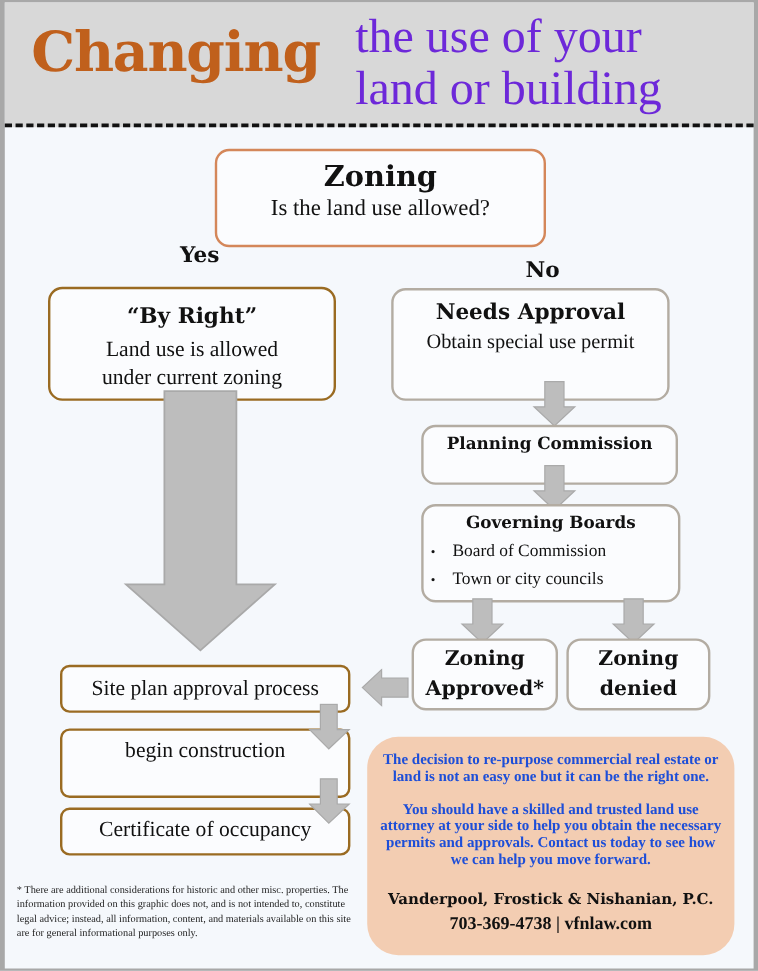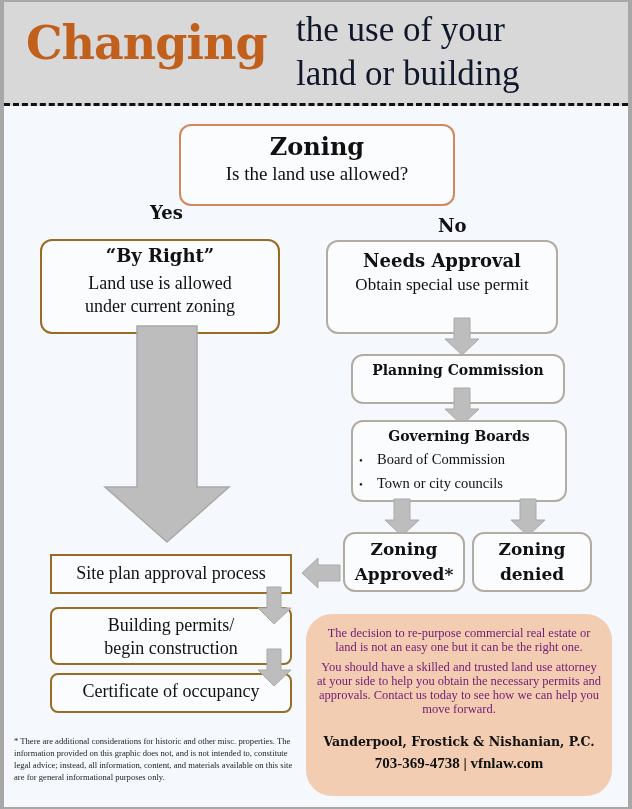--- a/index.html
+++ b/index.html
@@ -19,42 +19,42 @@
       padding-left: 32px;
     }
     .title-main {
       position: absolute; left: 22px; top: 14px;
       font-family: "DejaVu Serif", serif; font-weight: bold;
       font-size: 46px; color: #c0601c; letter-spacing: -1px;
     }
     .title-sub {
       position: absolute; left: 292px; top: 6px;
       font-family: "Liberation Serif", serif;
-      font-size: 35px; line-height: 44px; color: #0f172a;
+      font-size: 40px; line-height: 44px; color: #6d28d9;
     }
     .dashes {
       position: absolute; left: 0; top: 101px; width: 624px; height: 0;
       border-top: 3px dashed #111;
     }
     .box {
       position: absolute; background: #fbfcfe; border-radius: 12px;
       text-align: center;
     }
     .b-orange { border: 2px solid #d4875a; }
     .b-brown { border: 2px solid #9a6b22; }
     .b-gray { border: 2px solid #b3aca2; }
     .h-bold { font-family: "DejaVu Serif", serif; font-weight: bold; }
     .txt { font-family: "Liberation Serif", serif; }
 
     .zoning-title { font-size: 24px; margin-top: 6px; }
     .zoning-sub { font-size: 19px; margin-top: 2px; }
 
     .branch-label { position: absolute; font-size: 18px; font-weight: bold; font-family: "DejaVu Serif", serif; }
 
-    .byright-title { font-size: 18px; margin-top: 4px; }
+    .byright-title { font-size: 18px; margin-top: 12px; }
     .byright-sub { font-size: 18px; line-height: 23px; margin-top: 6px; }
 
     .needs-title { font-size: 18px; margin-top: 8px; }
     .needs-sub { font-size: 17px; margin-top: 4px; }
 
     .small-head { font-size: 14px; }
     .gb-list { list-style: none; text-align: left; margin-left: 6px; margin-top: 4px; }
     .gb-list li { font-family: "Liberation Serif", serif; font-size: 14.5px; line-height: 23px; }
     .gb-list li .bullet { display: inline-block; width: 18px; font-size: 11px; }
 
@@ -62,22 +62,22 @@
 
     .step-txt { font-size: 18px; }
 
     .arrow { position: absolute; }
 
     .promo {
       position: absolute; left: 302px; top: 612px; width: 306px; height: 182px;
       background: #f3cdb2; border-radius: 26px; text-align: center;
       padding: 12px 10px 0 10px;
     }
-    .promo p { font-family: "Liberation Serif", serif; font-size: 12.5px; line-height: 14px; color: #701a75; }
-    .promo p + p { margin-top: 6px; }
+    .promo p { font-family: "Liberation Serif", serif; font-size: 12.5px; line-height: 14px; color: #1d4ed8; font-weight: bold; }
+    .promo p + p { margin-top: 13px; }
     .firm { font-family: "DejaVu Serif", serif; font-weight: bold; font-size: 12.5px; margin-top: 18px; }
     .contact { font-family: Liberation Serif, serif; font-weight: bold; font-size: 15px; margin-top: 6px; }
 
     .footnote {
       position: absolute; left: 10px; top: 733px; width: 290px;
       font-family: "Liberation Serif", serif; font-size: 8.6px; line-height: 12px; color: #222;
     }
   </style>
 </head>
 <body>
@@ -155,27 +155,26 @@
     <div class="h-bold result-title">
       <div>Zoning</div>
       <div>denied</div>
     </div>
   </div>
 
   <svg class="arrow" style="left:296px; top:555px;" width="42" height="32" viewBox="0 0 42 32">
     <polygon points="40,8 40,24 18,24 18,31 2,16 18,1 18,8" fill="#bdbdbd" stroke="#aaa" stroke-width="1"></polygon>
   </svg>
 
-  <div class="box b-brown" style="left:46px; top:552px; width:242px; height:40px; border-radius:0;">
+  <div class="box b-brown" style="left:46px; top:552px; width:242px; height:40px; border-radius:8px;">
     <div class="txt step-txt" style="margin-top:7px;">Site plan approval process</div>
   </div>
 
   <div class="box b-brown" style="left:46px; top:605px; width:242px; height:58px; border-radius:8px;">
     <div class="txt step-txt" style="margin-top:5px; line-height:23px;">
-      <div>Building permits/</div>
       <div>begin construction</div>
     </div>
   </div>
 
   <div class="box b-brown" style="left:46px; top:671px; width:242px; height:40px; border-radius:8px;">
     <div class="txt step-txt" style="margin-top:6px;">Certificate of occupancy</div>
   </div>
 
   <svg class="arrow" style="left:253px; top:584px;" width="36" height="40" viewBox="0 0 36 40">
     <polygon points="10,1 24,1 24,22 34,22 17,38 1,22 10,22" fill="#bdbdbd" stroke="#aaa" stroke-width="1"></polygon>

